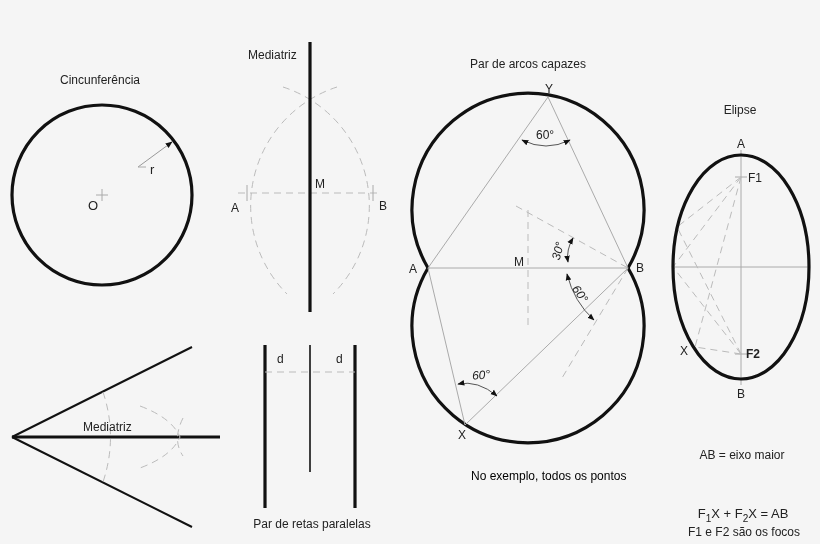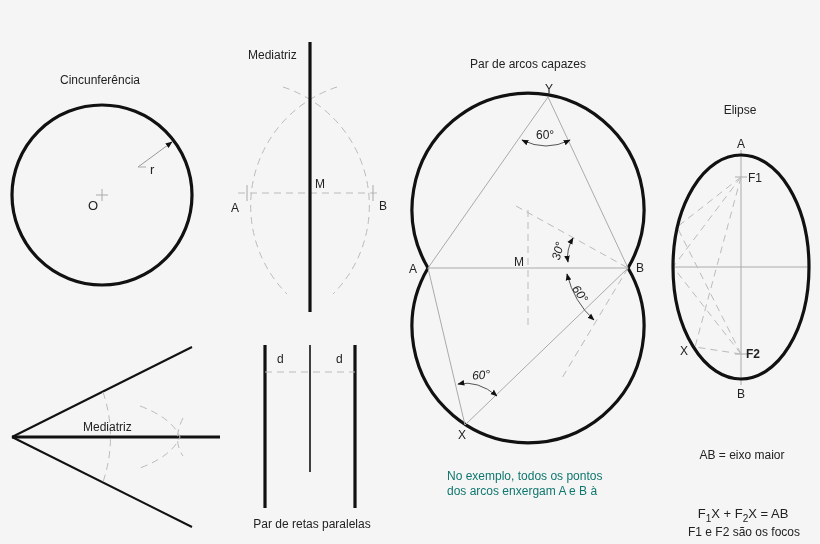--- a/index.html
+++ b/index.html
@@ -1,21 +1,21 @@
 <!DOCTYPE html>
 <html><head>
 <meta charset="utf-8">
 <style>
   html, body { margin:0; padding:0; }
   body { width:820px; height:544px; background:#f5f5f5; position:relative; overflow:hidden;
          font-family:"Liberation Sans", sans-serif; color:#222; }
   svg { position:absolute; left:0; top:0; }
   .lbl { position:absolute; font-size:12px; color:#222; white-space:nowrap; line-height:1; }
   .title { font-size:12px; }
-  .note { position:absolute; font-size:12px; line-height:15px; color:#0f766e; }
+  .note { position:absolute; font-size:12px; line-height:15px; color:#000000;margin-left:24px; }
   .center { transform:translateX(-50%); }
   .thick { stroke:#111; stroke-width:3.2; fill:none; }
   .thin { stroke:#aaa; stroke-width:1; fill:none; }
   .dash { stroke:#bbb; stroke-width:1; fill:none; stroke-dasharray:7 5; }
   .med { stroke:#111; stroke-width:1.6; fill:none; }
   .rot { position:absolute; font-size:12px; font-style:italic; line-height:1; }
 </style>
 </head>
 <body>
 
@@ -105,21 +105,20 @@
 <div class="lbl" style="left:409px;top:263px;">A</div>
 <div class="lbl" style="left:636px;top:262px;">B</div>
 <div class="lbl" style="left:514px;top:256px;">M</div>
 <div class="lbl" style="left:458px;top:429px;">X</div>
 <div class="rot" style="left:536px;top:129px;font-style:normal;">60°</div>
 <div class="rot" style="left:549px;top:245px;transform:rotate(-75deg);">30°</div>
 <div class="rot" style="left:571px;top:288px;transform:rotate(55deg);">60°</div>
 <div class="rot" style="left:472px;top:369px;transform:rotate(-5deg);">60°</div>
 <div class="note" style="left:447px;top:469px;">
   <div>No exemplo,  todos os pontos</div>
-  <div>dos arcos enxergam  A e B  à</div>
 </div>
 
 <div class="lbl title center" style="left:740px;top:104px;text-align:right;">Elipse</div>
 <div class="lbl center" style="left:741px;top:138px;">A</div>
 <div class="lbl center" style="left:741px;top:388px;">B</div>
 <div class="lbl" style="left:748px;top:172px;">F1</div>
 <div class="lbl" style="left:746px;top:348px;font-weight:bold;">F2</div>
 <div class="lbl" style="left:680px;top:345px;">X</div>
 <div class="lbl center" style="left:742px;top:449px;">AB = eixo maior</div>
 <div class="lbl center" style="left:744px;top:478px;margin-top:48px;">F1 e F2 são os focos</div>

